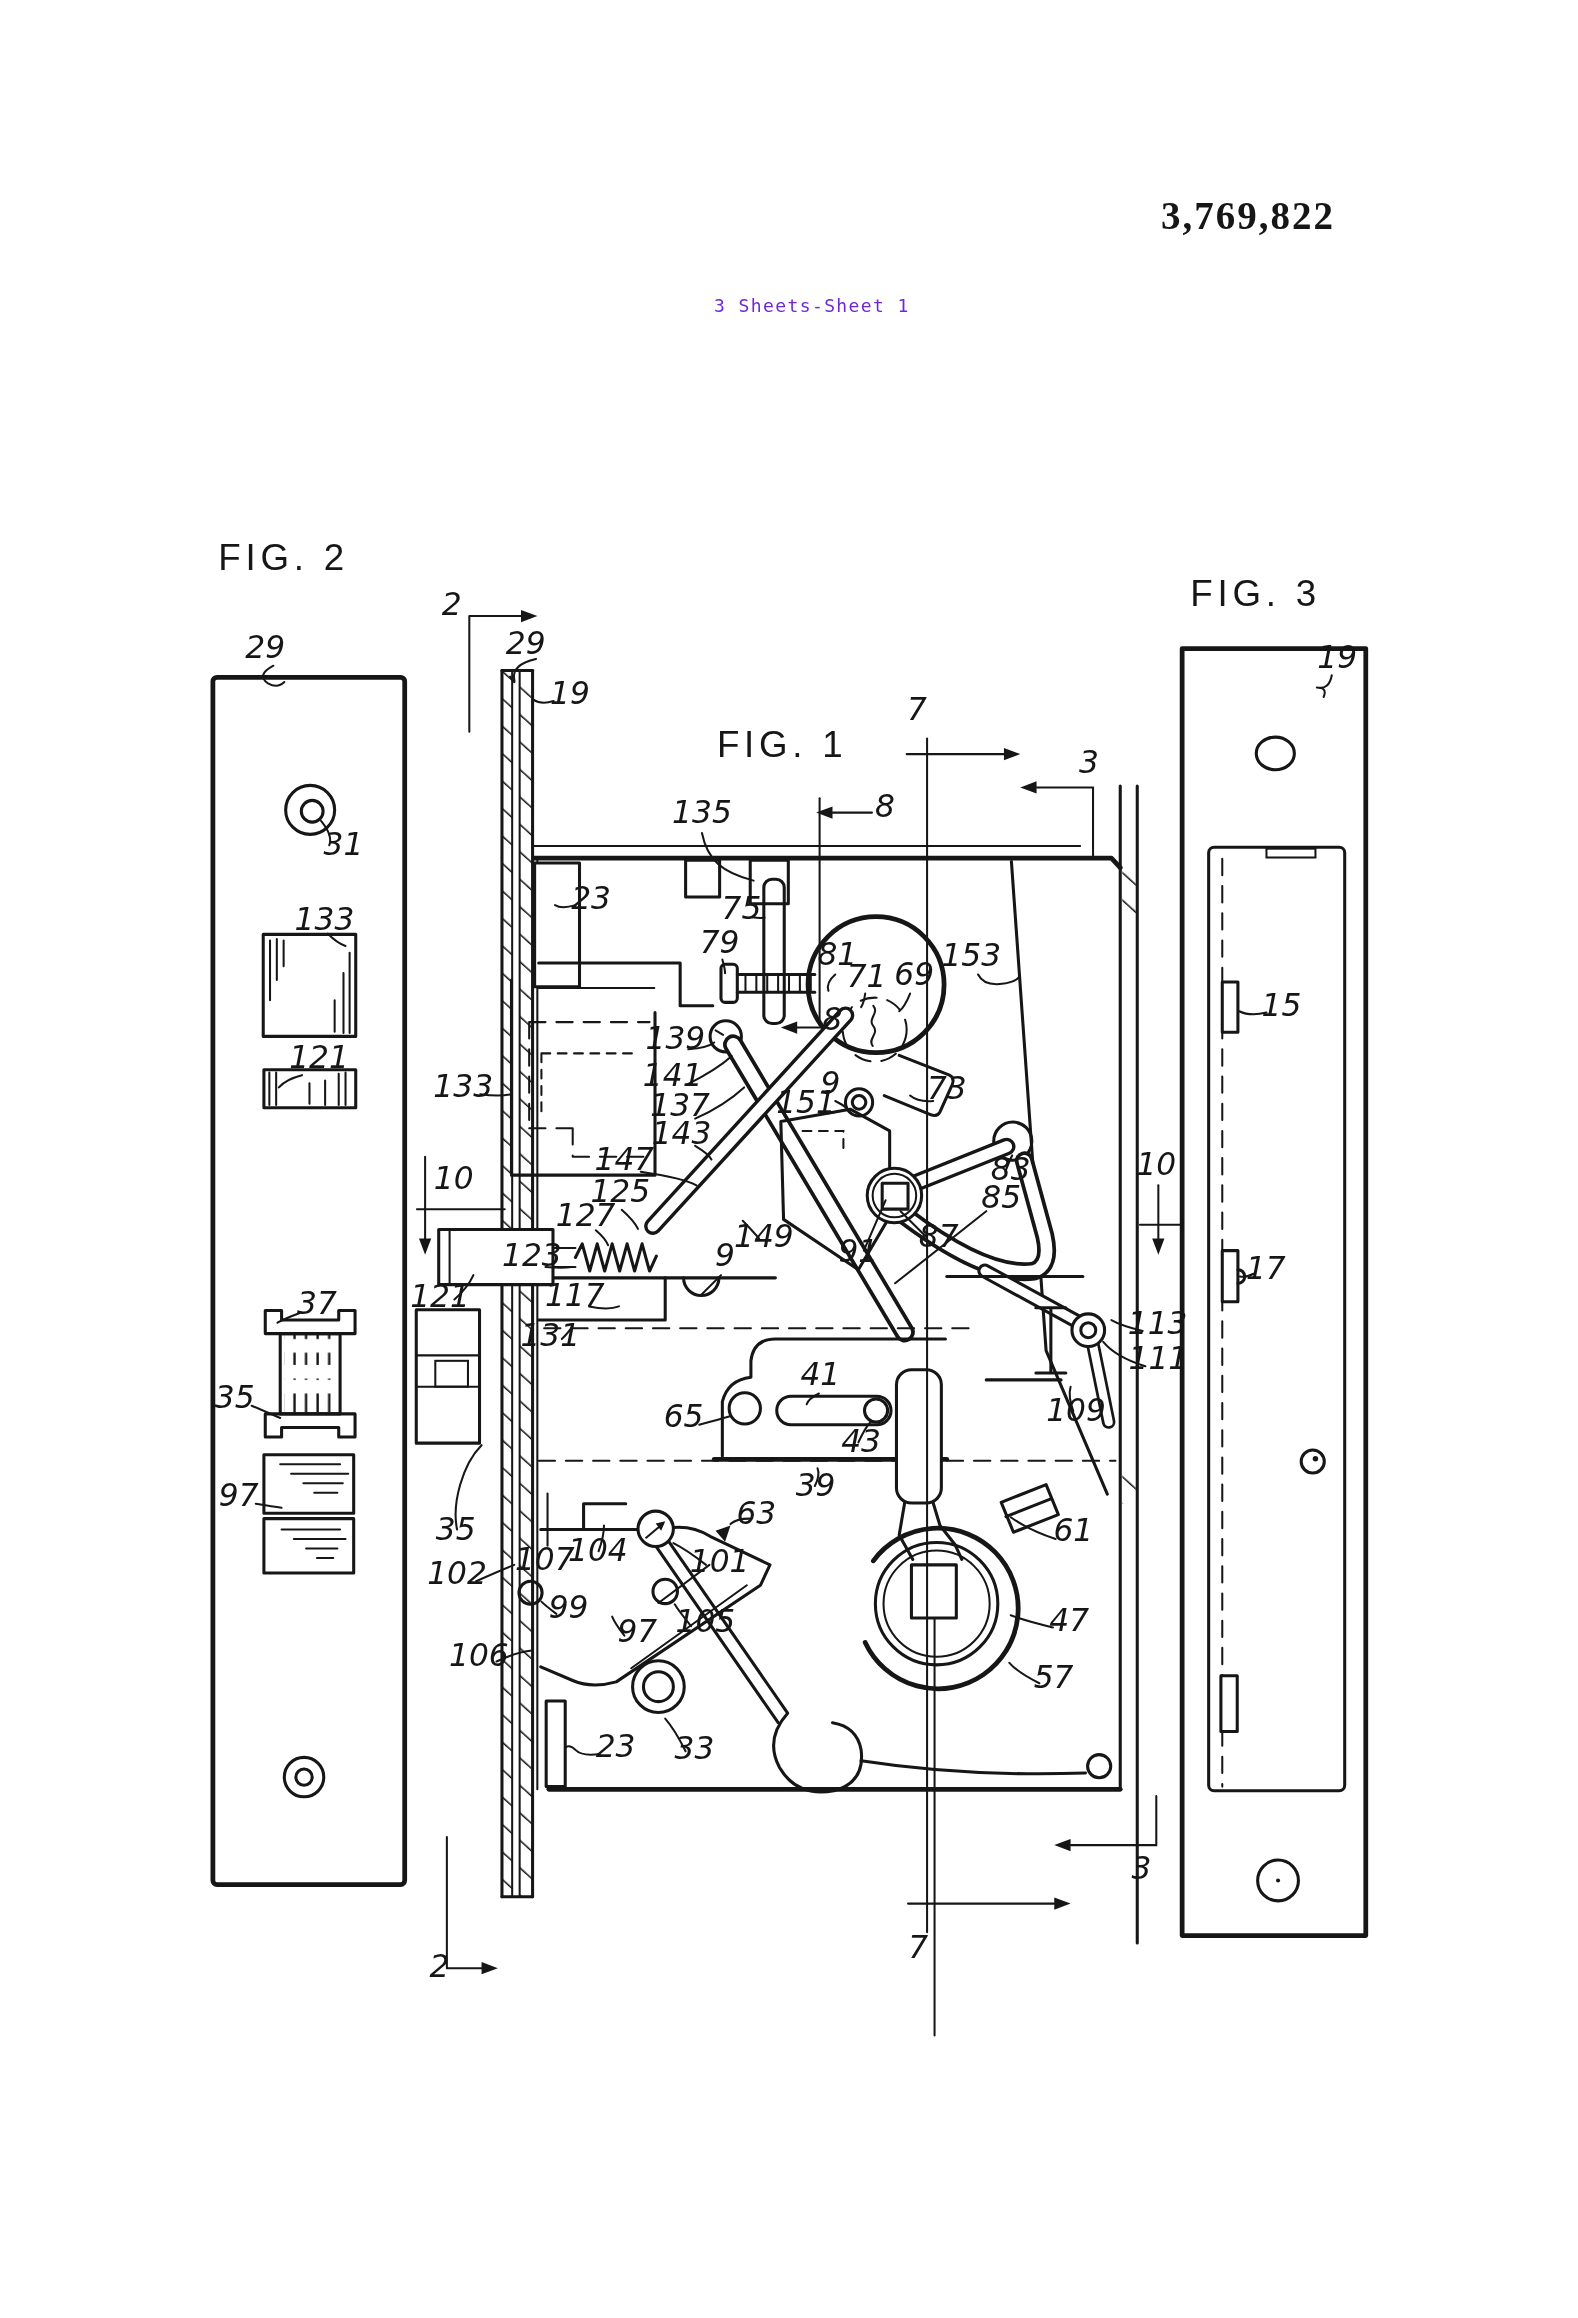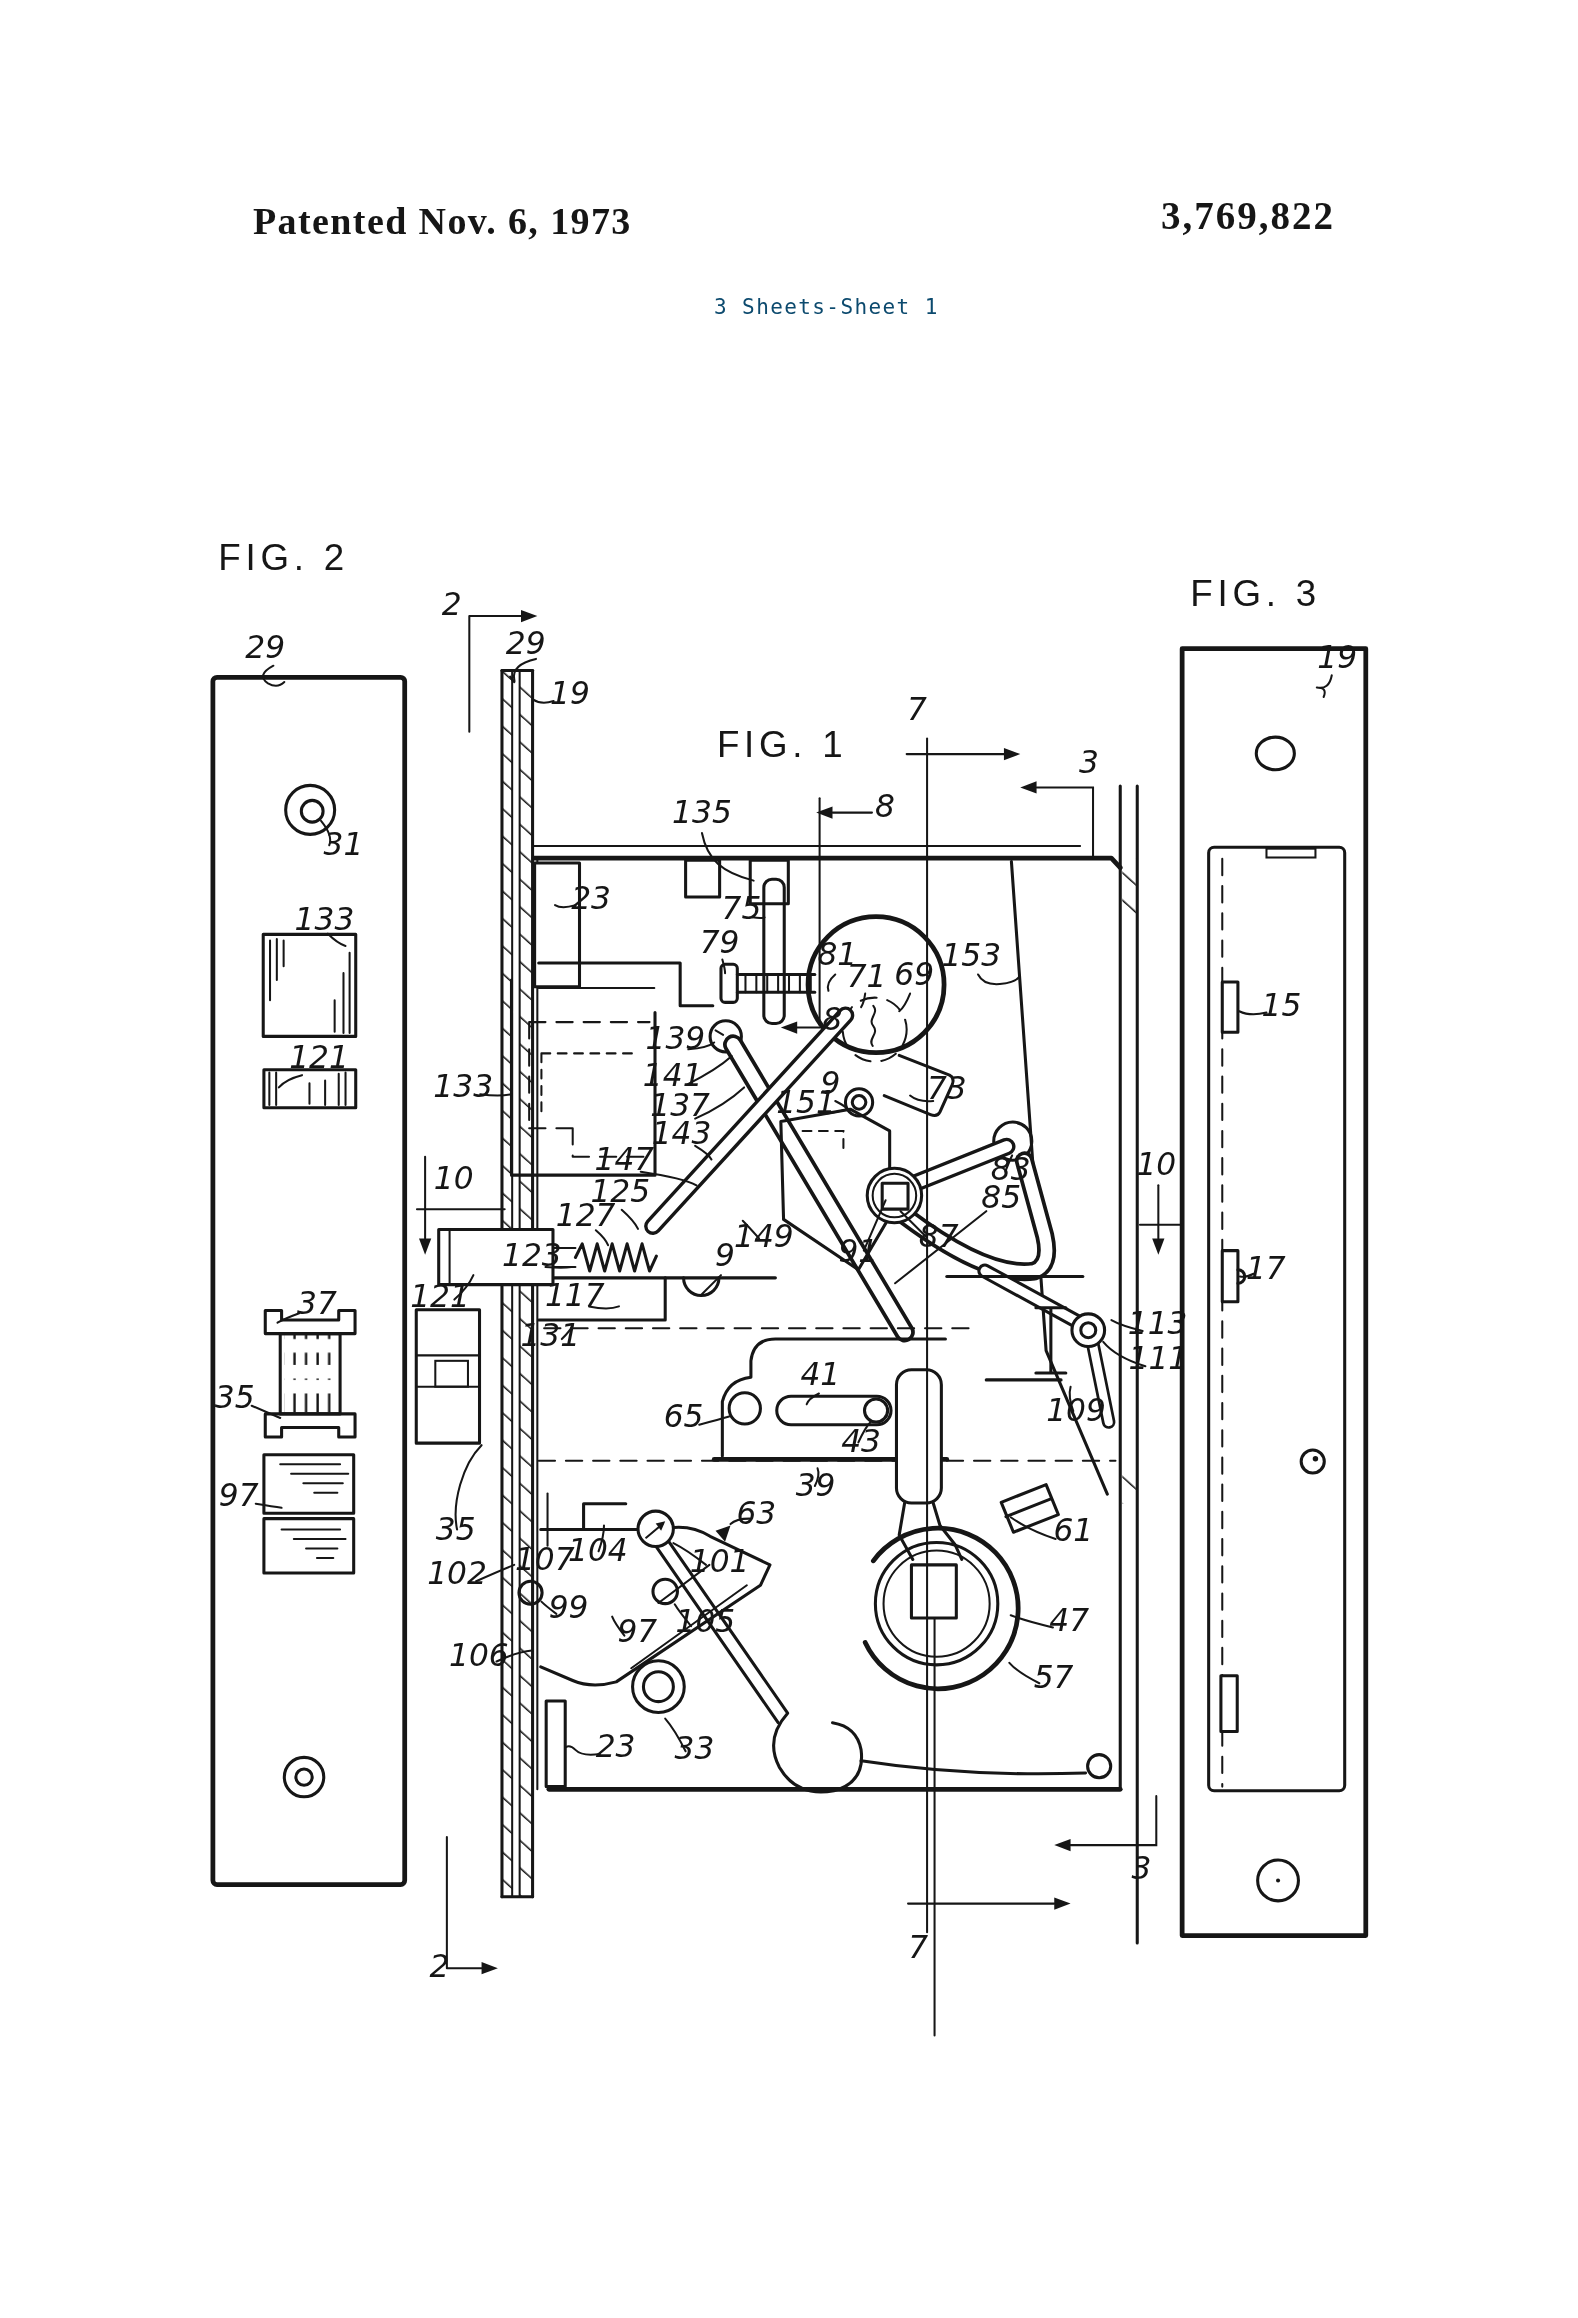--- a/index.html
+++ b/index.html
@@ -15,21 +15,21 @@
     font-size:38px;font-weight:bold;color:#161616;
     letter-spacing:1.4px;white-space:pre;
   }
   .hdr-right{
     position:absolute;left:1161px;top:193px;
     font-size:39px;font-weight:bold;color:#161616;letter-spacing:2px;
   }
   .sheet-line{
     position:absolute;left:714px;top:295px;
     font-family:"DejaVu Sans Mono", monospace;
-    font-size:21px;color:#0c4a6e;letter-spacing:1.4px;
+    font-size:18px;color:#6d28d9;letter-spacing:1.4px;
   }
   svg{position:absolute;left:0;top:0;}
   .d{stroke:#161616;fill:none;stroke-width:4.5;stroke-linecap:round;stroke-linejoin:round;}
   .thick{stroke-width:7;}
   .thin{stroke:#161616;fill:none;stroke-width:3;stroke-linecap:round;}
   .dash{stroke-dasharray:24 16;}
   .dashS{stroke-dasharray:13 11;}
   .fw{fill:#ffffff;}
   .ah{fill:#161616;stroke:none;}
   .ref-label{
@@ -44,21 +44,20 @@
     font-size:54px;
     letter-spacing:7px;
     fill:#161616;
     text-anchor:middle;
   }
 </style>
 </head>
 <body>
 
 <div class="page">
-  <div class="hdr-left">Patented Nov. 6, 1973</div>
   <div class="hdr-right">3,769,822</div>
   <div class="sheet-line">3 Sheets-Sheet 1</div>
 
   <svg width="1578" height="2319" viewBox="0 0 2320 3408">
     <defs>
       <pattern id="hp" patternUnits="userSpaceOnUse" width="30" height="30" patternTransform="rotate(-48)">
         <line x1="0" y1="0" x2="0" y2="30" stroke="#161616" stroke-width="4.5"></line>
       </pattern>
       <pattern id="hs" patternUnits="userSpaceOnUse" width="19" height="19" patternTransform="rotate(45)">
         <line x1="0" y1="0" x2="0" y2="19" stroke="#161616" stroke-width="4"></line>

